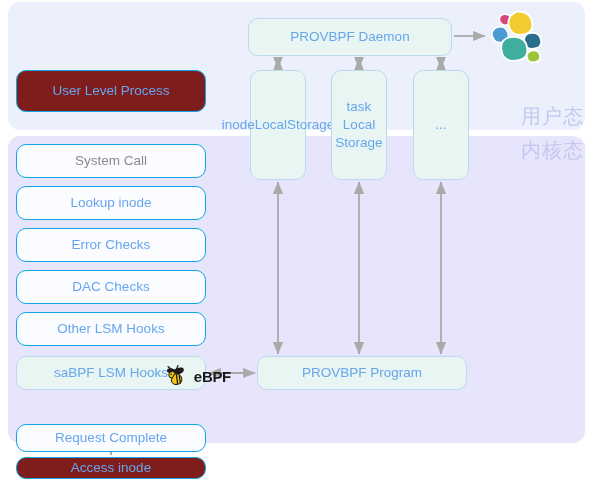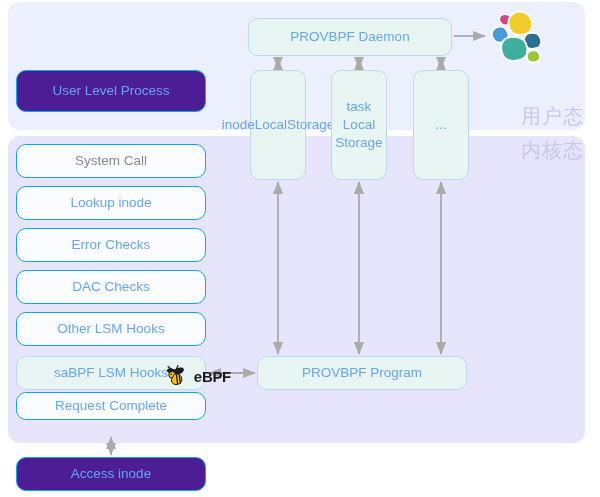--- a/index.html
+++ b/index.html
@@ -48,34 +48,34 @@
     border-radius: 10px;
     display: flex;
     align-items: center;
     justify-content: center;
     text-align: center;
     font-size: 13.5px;
     color: #66a6ee;
     line-height: 1.32;
     background: #fbfcff;
   }
-  .node.white { background: #4c1d95; }
+  .node.white { background: #7f1d1d; }
   .node.mint  { background: #e9f5f2; border-color: #bcd9f0; }
   .node.grayed { color: #8a8a8a; }
 
   
   #n-user-level-process { left: 16px; top: 70px;  width: 190px; height: 42px; }
   #n-system-call        { left: 16px; top: 144px; width: 190px; height: 34px; }
   #n-lookup-inode       { left: 16px; top: 186px; width: 190px; height: 34px; }
   #n-error-checks       { left: 16px; top: 228px; width: 190px; height: 34px; }
   #n-dac-checks         { left: 16px; top: 270px; width: 190px; height: 34px; }
   #n-other-lsm-hooks    { left: 16px; top: 312px; width: 190px; height: 34px; }
   #n-sabpf-lsm-hooks    { left: 16px; top: 356px; width: 190px; height: 34px; }
-  #n-request-complete   { left: 16px; top: 392px; width: 190px; height: 28px; }
-  #n-access-inode       { left: 16px; top: 457px; width: 190px; height: 34px; }
+  #n-request-complete   { left: 16px; top: 424px; width: 190px; height: 28px; }
+  #n-access-inode       { left: 16px; top: 457px; width: 190px; height: 22px; }
 
   
   #n-provbpf-daemon  { left: 248px; top: 18px;  width: 204px; height: 38px; }
   #n-inode-storage   { left: 250px; top: 70px;  width: 56px;  height: 110px; flex-direction: row; }
   #n-task-storage    { left: 331px; top: 70px;  width: 56px;  height: 110px; flex-direction: column; }
   #n-other-storage   { left: 413px; top: 70px;  width: 56px;  height: 110px; flex-direction: column; }
   #n-provbpf-program { left: 257px; top: 356px; width: 210px; height: 34px; }
 
   .storage-line { display: block; }
 

